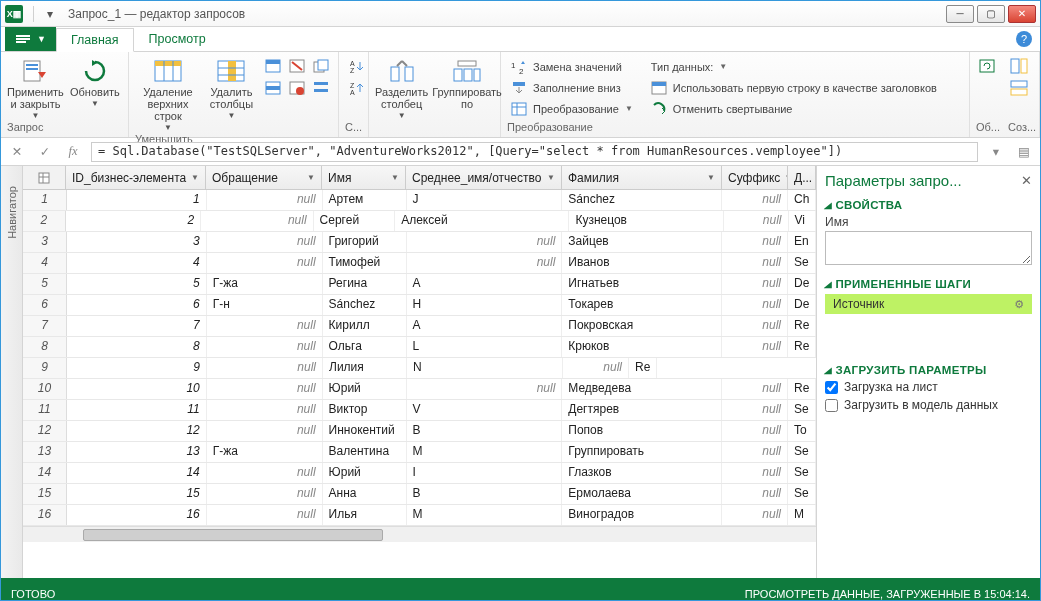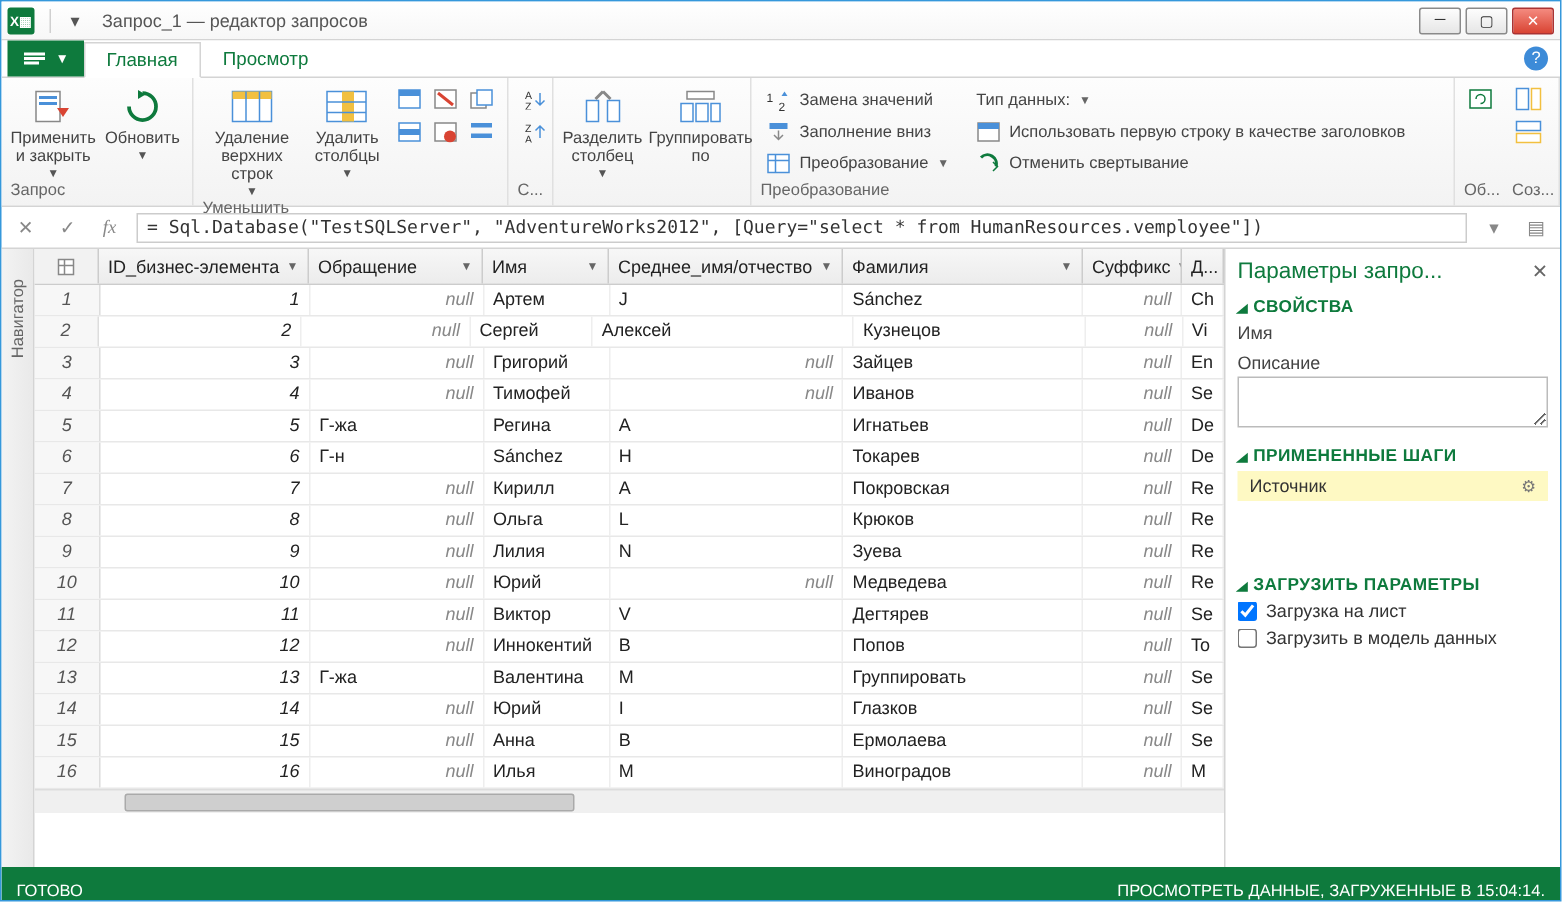--- a/index.html
+++ b/index.html
@@ -52,21 +52,21 @@
 .hscroll { height: 16px; background: #f0f0f0; border-top: 1px solid #ddd; position: relative;}
 .hscroll .thumb { position: absolute; left: 60px; top: 2px; height: 12px; width: 300px; background: #cfcfcf; border: 1px solid #aaa; border-radius: 2px;}
 .sidepanel { width: 224px; border-left: 1px solid #d4d4d4; background: #fff; font-size: 12px; color: #333; padding: 6px 8px; overflow: hidden;}
 .sp-title { color: #0e7a3d; font-size: 15px; display: flex; justify-content: space-between; align-items: center; margin-bottom: 6px;}
 .sp-close { cursor: pointer; color: #666; font-size: 13px;}
 .sp-section { color: #0e7a3d; font-size: 11.5px; font-weight: bold; letter-spacing: .3px; margin: 10px 0 4px 0; display: flex; align-items: center; gap: 4px; cursor: pointer;}
 .sp-section::before { content: "◢"; font-size: 8px; color: #0e7a3d; transform: scaleX(1.2);}
 .sp-label { font-size: 12px; color: #444; margin: 2px 0;}
 .sp-input { width: 100%; border: 1px solid #bbb; height: 20px; font-size: 12px; padding: 1px 4px;}
 .sp-textarea { width: 100%; border: 1px solid #bbb; height: 34px; font-size: 12px; padding: 1px 4px;}
-.sp-step { background: #fef9c3; padding: 3px 8px; display: flex; justify-content: space-between; align-items: center; cursor: pointer;}
+.sp-step { background: #bef264; padding: 3px 8px; display: flex; justify-content: space-between; align-items: center; cursor: pointer;}
 .sp-gear { color: #777; font-size: 11px;}
 .sp-chk { display: flex; align-items: center; gap: 6px; margin: 4px 0; font-size: 12px;}
 .sp-chk input { width: 13px; height: 13px;}
 .statusbar { height: 22px; background: #0e7a3d; color: #fff; font-size: 11px; display: flex; align-items: flex-end; justify-content: space-between; padding: 0 10px; position: absolute; bottom: 0; left: 0; right: 0;}
 svg { display: block; }
 </style>
 </head>
 <body>
 
 <div class="titlebar">
@@ -476,21 +476,20 @@
           <div class="cell" style="width:160px">Крюков</div>
           <div class="cell null" style="width:66px">null</div>
           <div class="cell" style="width:28px">Re</div>
         </div>
         <div class="row">
           <div class="rownum">9</div>
           <div class="cell num" style="width:140px">9</div>
           <div class="cell null" style="width:116px">null</div>
           <div class="cell" style="width:84px">Лилия</div>
           <div class="cell " style="width:156px">N</div>
-          <div class="cell" style="width:160px">Зуева</div>
           <div class="cell null" style="width:66px">null</div>
           <div class="cell" style="width:28px">Re</div>
         </div>
         <div class="row">
           <div class="rownum">10</div>
           <div class="cell num" style="width:140px">10</div>
           <div class="cell null" style="width:116px">null</div>
           <div class="cell" style="width:84px">Юрий</div>
           <div class="cell null" style="width:156px">null</div>
           <div class="cell" style="width:160px">Медведева</div>
@@ -563,21 +562,20 @@
       </div>
   </div>
 
   <div class="sidepanel">
     <div class="sp-title">
       <span>Параметры запро...</span>
       <span class="sp-close">✕</span>
     </div>
     <div class="sp-section">СВОЙСТВА</div>
     <div class="sp-label">Имя</div>
-    <div class="sp-label" style="margin-top:6px">Описание</div>
     <textarea class="sp-textarea" style=""></textarea>
 
     <div class="sp-section">ПРИМЕНЕННЫЕ ШАГИ</div>
     <div class="sp-step">
       <span>Источник</span>
       <span class="sp-gear">⚙</span>
     </div>
 
     <div class="sp-section" style="margin-top:50px">ЗАГРУЗИТЬ ПАРАМЕТРЫ</div>
     <label class="sp-chk">

